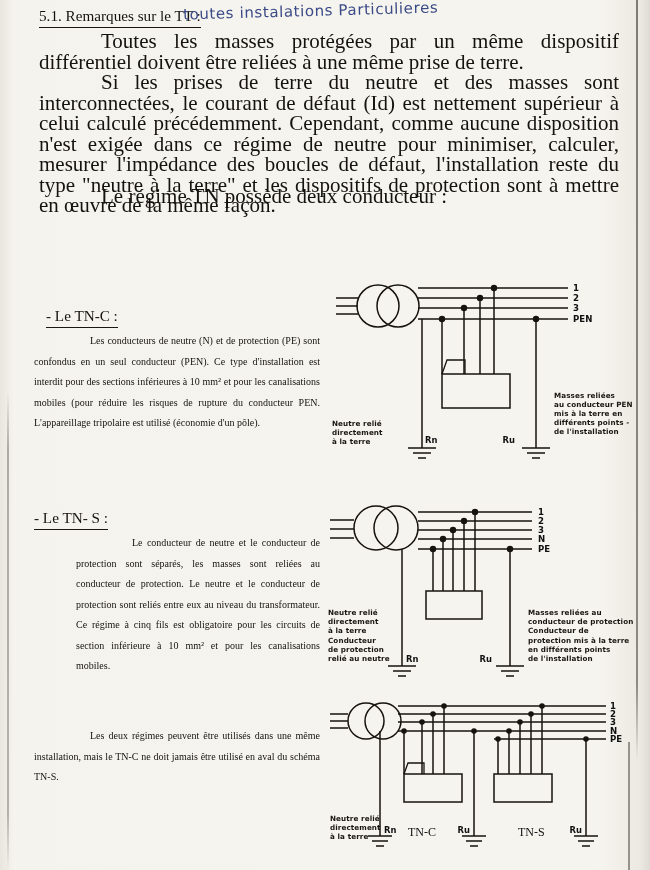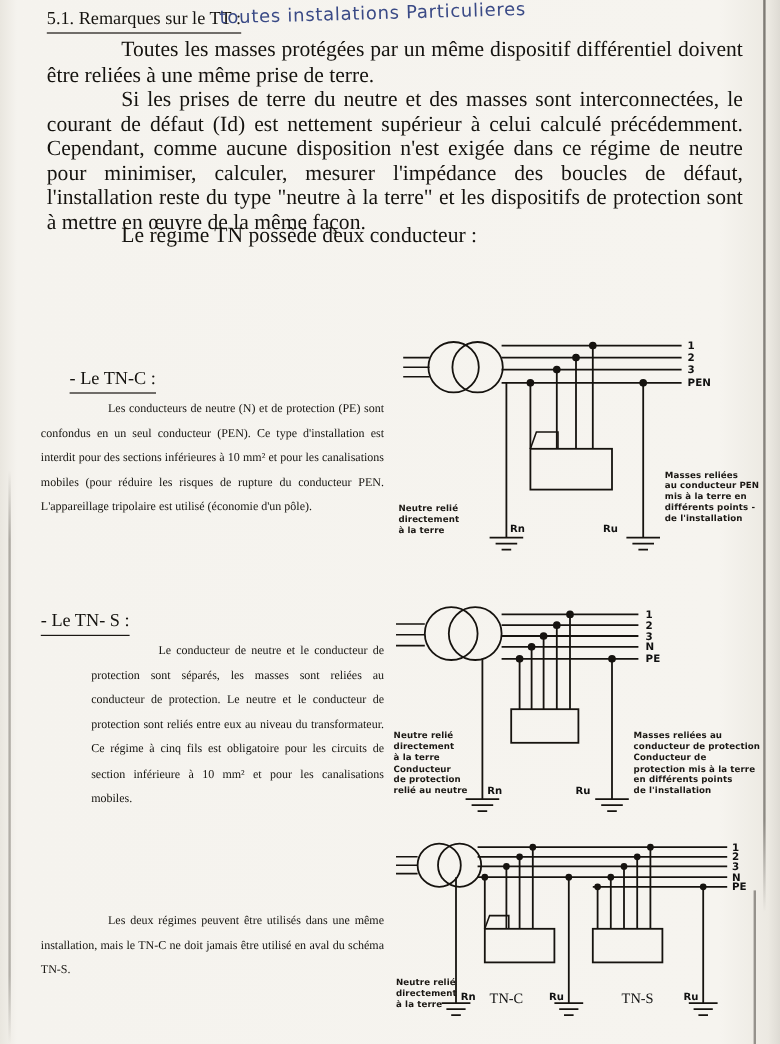--- a/index.html
+++ b/index.html
@@ -18,21 +18,21 @@
   .scan-edge-left{position:absolute;left:7px;top:392px;width:2px;height:478px;
     background:linear-gradient(180deg,rgba(120,116,108,0) 0%,rgba(120,116,108,.55) 12%,rgba(120,116,108,.5) 88%,rgba(120,116,108,0) 100%);}
   .scan-edge-right{position:absolute;left:636px;top:0;width:2px;height:760px;
     background:linear-gradient(180deg,rgba(90,86,80,.75) 0%,rgba(90,86,80,.65) 90%,rgba(90,86,80,0) 100%);}
   .scan-edge-right2{position:absolute;left:628px;top:742px;width:2px;height:128px;
     background:rgba(90,86,80,.6);}
 
   .col-left{position:absolute;left:39px;top:0;width:580px;}
 
   p.body{
-    margin:0;font-size:18px;line-height:20.5px;text-align:justify;
+    margin:0;font-size:21px;line-height:20.5px;text-align:justify;
     text-indent:62px;
   }
 
   h3.head{
     margin:0;font-size:15.2px;font-weight:400;line-height:20px;
     display:inline-block;border-bottom:1.4px solid #1a1713;padding-bottom:1px;
   }
 
   .hand{
     position:absolute;
@@ -77,30 +77,30 @@
     <p class="body">Si les prises de terre du neutre et des masses sont interconnectées, le courant de défaut (Id) est nettement supérieur à celui calculé précédemment. Cependant, comme aucune disposition n'est exigée dans ce régime de neutre pour minimiser, calculer, mesurer l'impédance des boucles de défaut, l'installation reste du type "neutre à la terre" et les dispositifs de protection sont à mettre en œuvre de la même façon.</p>
   </div>
 
   <span class="hand" style="left:183px;top:2px;">toutes instalations Particulieres</span>
 
   <div class="col-left" style="top:186px;">
     <p class="body">Le régime TN possède deux conducteur :</p>
   </div>
 
   <div class="narrow" style="top:306px;">
-    <h3 class="head" style="margin-left:24px;">- Le TN-C :</h3>
+    <h3 class="head" style="margin-left:12px;">- Le TN-C :</h3>
     <p style="margin-top:3px;">Les conducteurs de neutre (N) et de protection (PE) sont confondus en un seul conducteur (PEN). Ce type d'installation est interdit pour des sections inférieures à 10 mm² et pour les canalisations mobiles (pour réduire les risques de rupture du conducteur PEN. L'appareillage tripolaire est utilisé (économie d'un pôle).</p>
   </div>
 
   <div class="narrow" style="top:508px;">
     <h3 class="head" style="margin-left:0;">- Le TN- S :</h3>
     <p style="margin-top:3px;margin-left:42px;">Le conducteur de neutre et le conducteur de protection sont séparés, les masses sont reliées au conducteur de protection. Le neutre et le conducteur de protection sont reliés entre eux au niveau du transformateur. Ce régime à cinq fils est obligatoire pour les circuits de section inférieure à 10 mm² et pour les canalisations mobiles.</p>
   </div>
 
-  <div class="narrow" style="top:758px;">
+  <div class="narrow" style="top:726px;">
     <p>Les deux régimes peuvent être utilisés dans une même installation, mais le TN-C ne doit jamais être utilisé en aval du schéma TN-S.</p>
   </div>
 
   <div class="fig" style="left:330px;top:278px;">
     <svg width="310" height="192" viewBox="0 0 310 192" class="blur">
 
       <g>
         <circle cx="48" cy="28" r="21" class="ln"></circle>
         <circle cx="68" cy="28" r="21" class="ln"></circle>
         <path class="ln2" d="M6 20 H28 M6 28 H28 M6 36 H28"></path>

